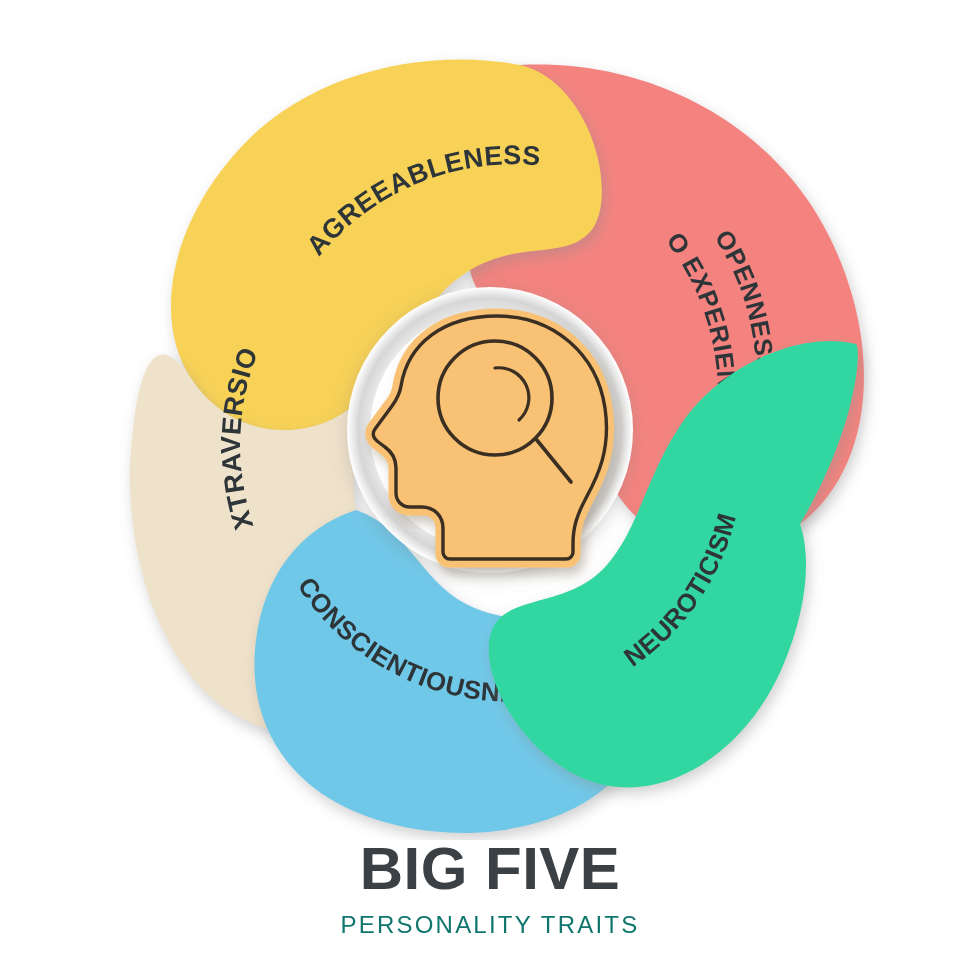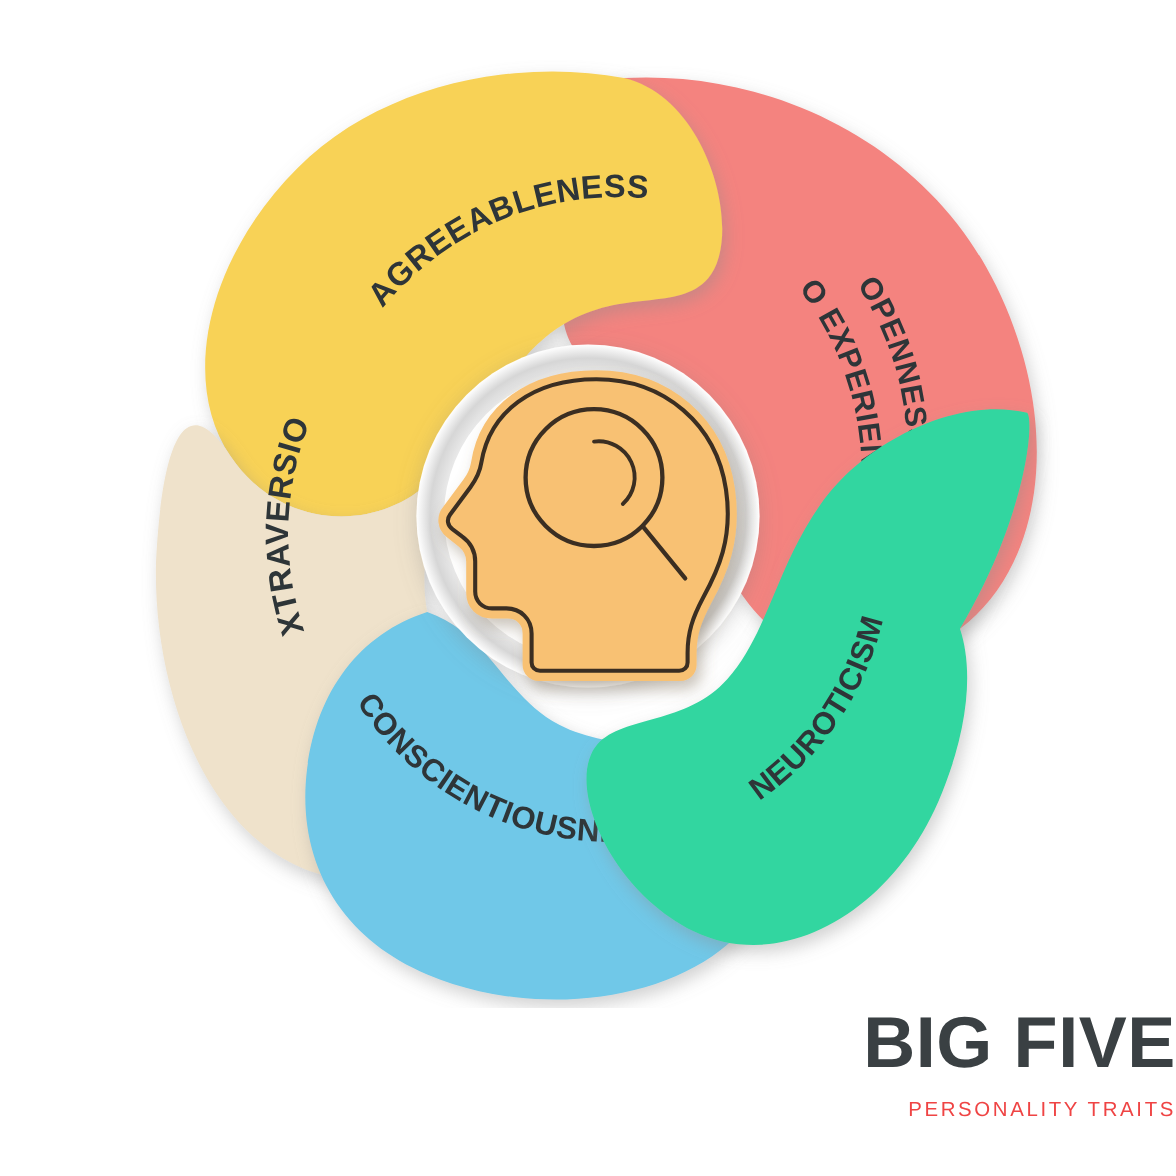--- a/index.html
+++ b/index.html
@@ -45,40 +45,40 @@
     font-weight: bold;
     fill: #2e3538;
     letter-spacing: 0.5px;
   }
 
   .title-block {
     position: absolute;
     left: 0;
     top: 838px;
     width: 980px;
-    text-align: right;
+    text-align: center;
   }
 
   .main-title {
     font-family: "Liberation Sans", sans-serif;
     font-weight: bold;
     font-size: 60px;
     line-height: 62px;
     letter-spacing: 0.5px;
     color: #3a4043;
     margin: 0;
   }
 
   .sub-title {
     font-family: "Liberation Sans", sans-serif;
     font-weight: normal;
-    font-size: 17px;
+    font-size: 24px;
     line-height: 30px;
     letter-spacing: 2.2px;
-    color: #ef4444;
+    color: #0f766e;
     margin: 10px 0 0 0;
   }
 </style>
 </head>
 <body>
 
 <div id="infographic">
 
   <div class="diagram-wrap">
     <svg class="diagram-svg" viewBox="0 0 980 840" xmlns="http://www.w3.org/2000/svg">

